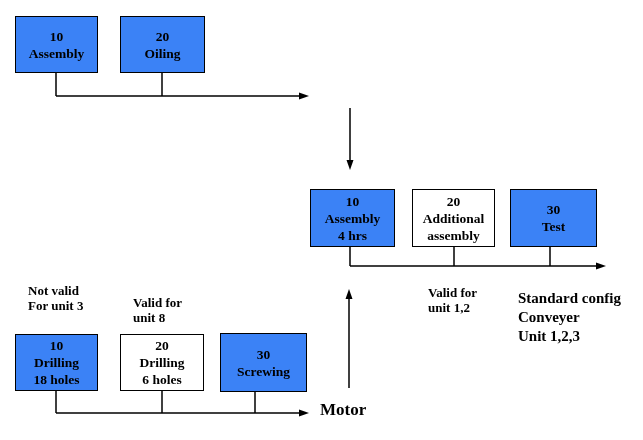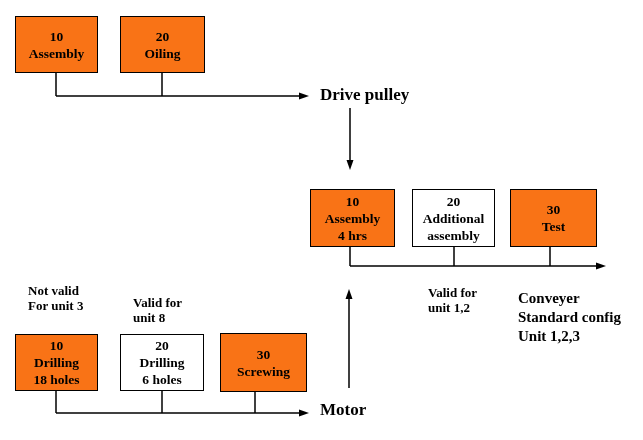--- a/index.html
+++ b/index.html
@@ -23,21 +23,21 @@
     box-sizing: border-box;
     display: flex;
     flex-direction: column;
     align-items: center;
     justify-content: center;
     text-align: center;
     font-weight: bold;
     font-size: 13.5px;
     line-height: 17px;
   }
-  .box.gray  { background: #f97316; text-align: right; }
+  .box.gray  { background: #3b82f6; text-align: right; }
   .box.white { background: #ffffff; }
   .branch-label {
     position: absolute;
     font-weight: bold;
     font-size: 17px;
     line-height: 19px;
     white-space: nowrap;
   }
   .note {
     position: absolute;
@@ -93,21 +93,20 @@
   </svg>
 
   <div class="box gray" style="left:15px;top:16px;width:83px;height:57px">
     <div>10</div>
     <div>Assembly</div>
   </div>
   <div class="box gray" style="left:120px;top:16px;width:85px;height:57px">
     <div>20</div>
     <div>Oiling</div>
   </div>
-  <div class="branch-label" style="left:320px;top:85px">Drive pulley</div>
 
   <div class="box gray" style="left:310px;top:189px;width:85px;height:58px">
     <div>10</div>
     <div>Assembly</div>
     <div>4 hrs</div>
   </div>
   <div class="box white" style="left:412px;top:189px;width:83px;height:58px">
     <div>20</div>
     <div>Additional</div>
     <div>assembly</div>
@@ -139,18 +138,18 @@
   </div>
   <div class="note" style="left:133px;top:296px">
     <div>Valid for</div>
     <div>unit 8</div>
   </div>
   <div class="note" style="left:428px;top:286px">
     <div>Valid for</div>
     <div>unit 1,2</div>
   </div>
   <div class="note large" style="left:518px;top:289px">
+    <div>Standard config</div>
     <div>Conveyer</div>
-    <div>Standard config</div>
     <div>Unit 1,2,3</div>
   </div>
 
 </div>
 
 </body></html>

